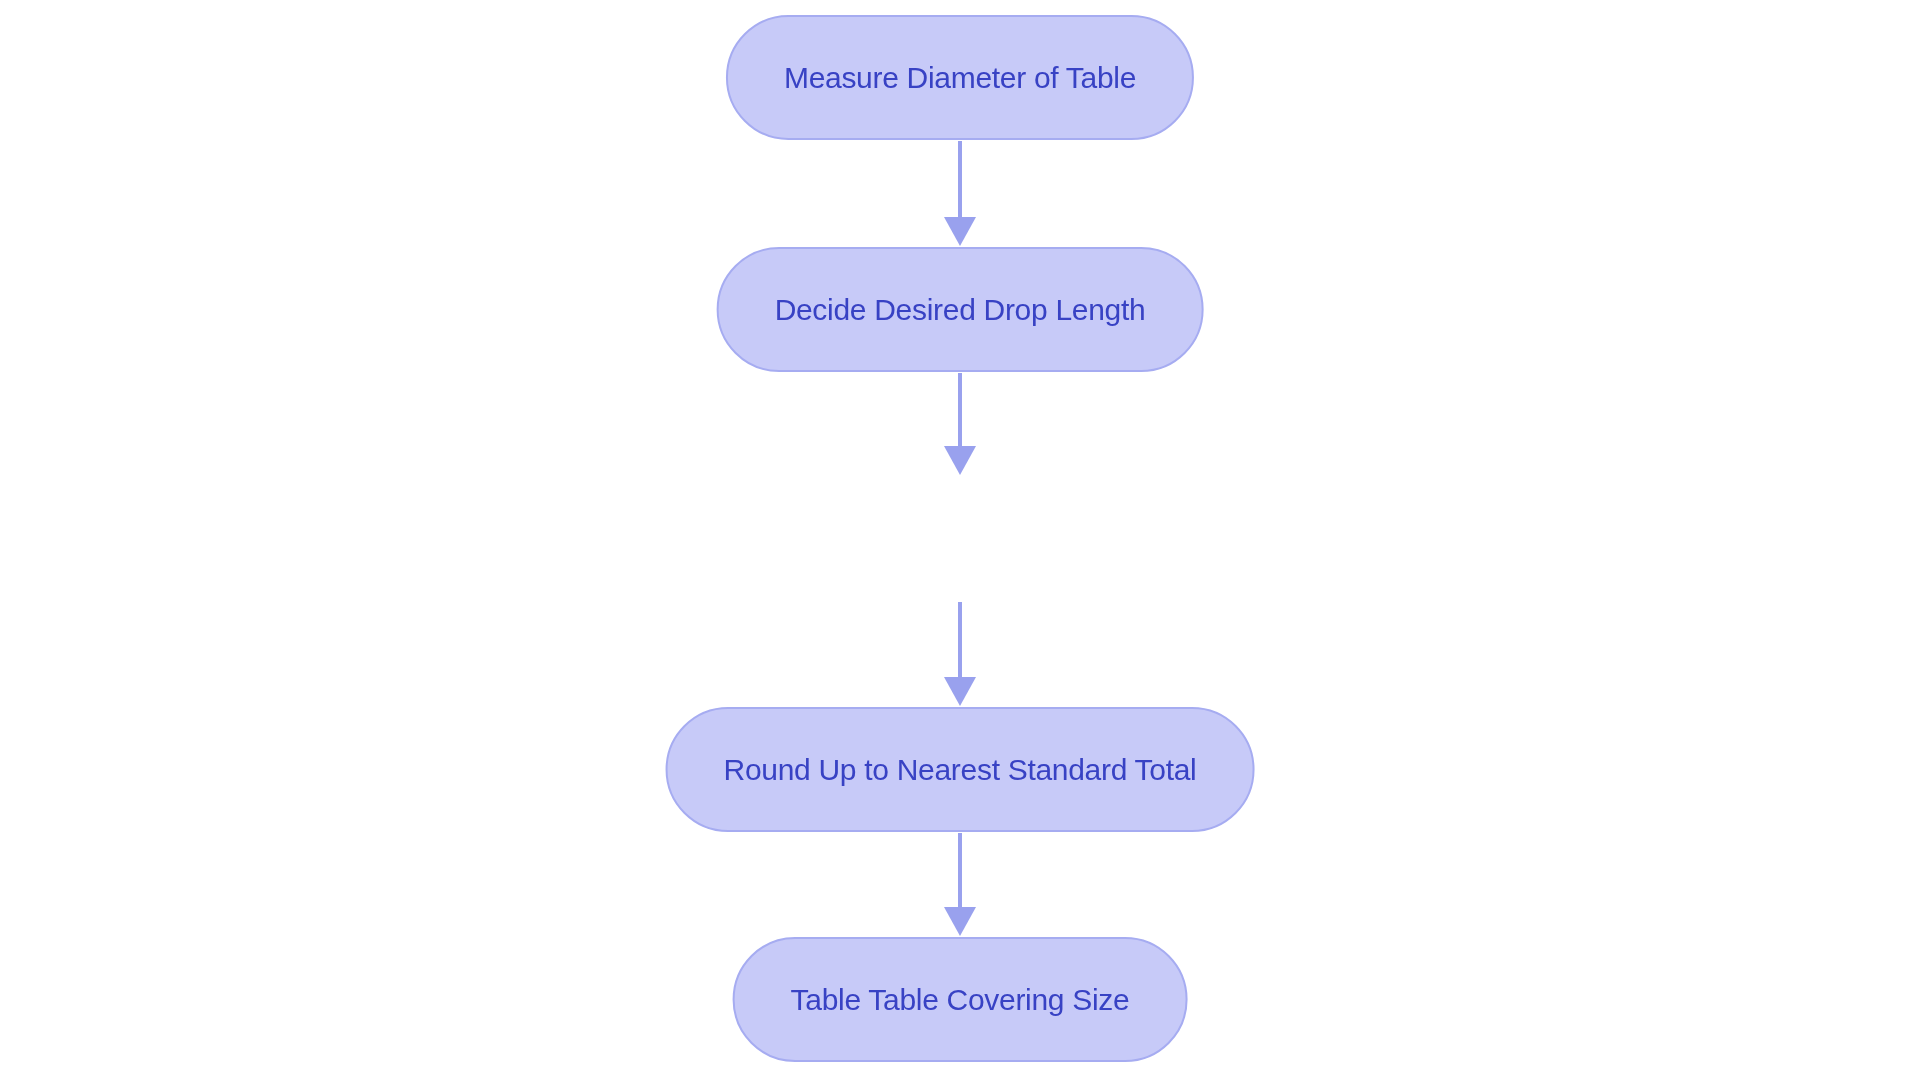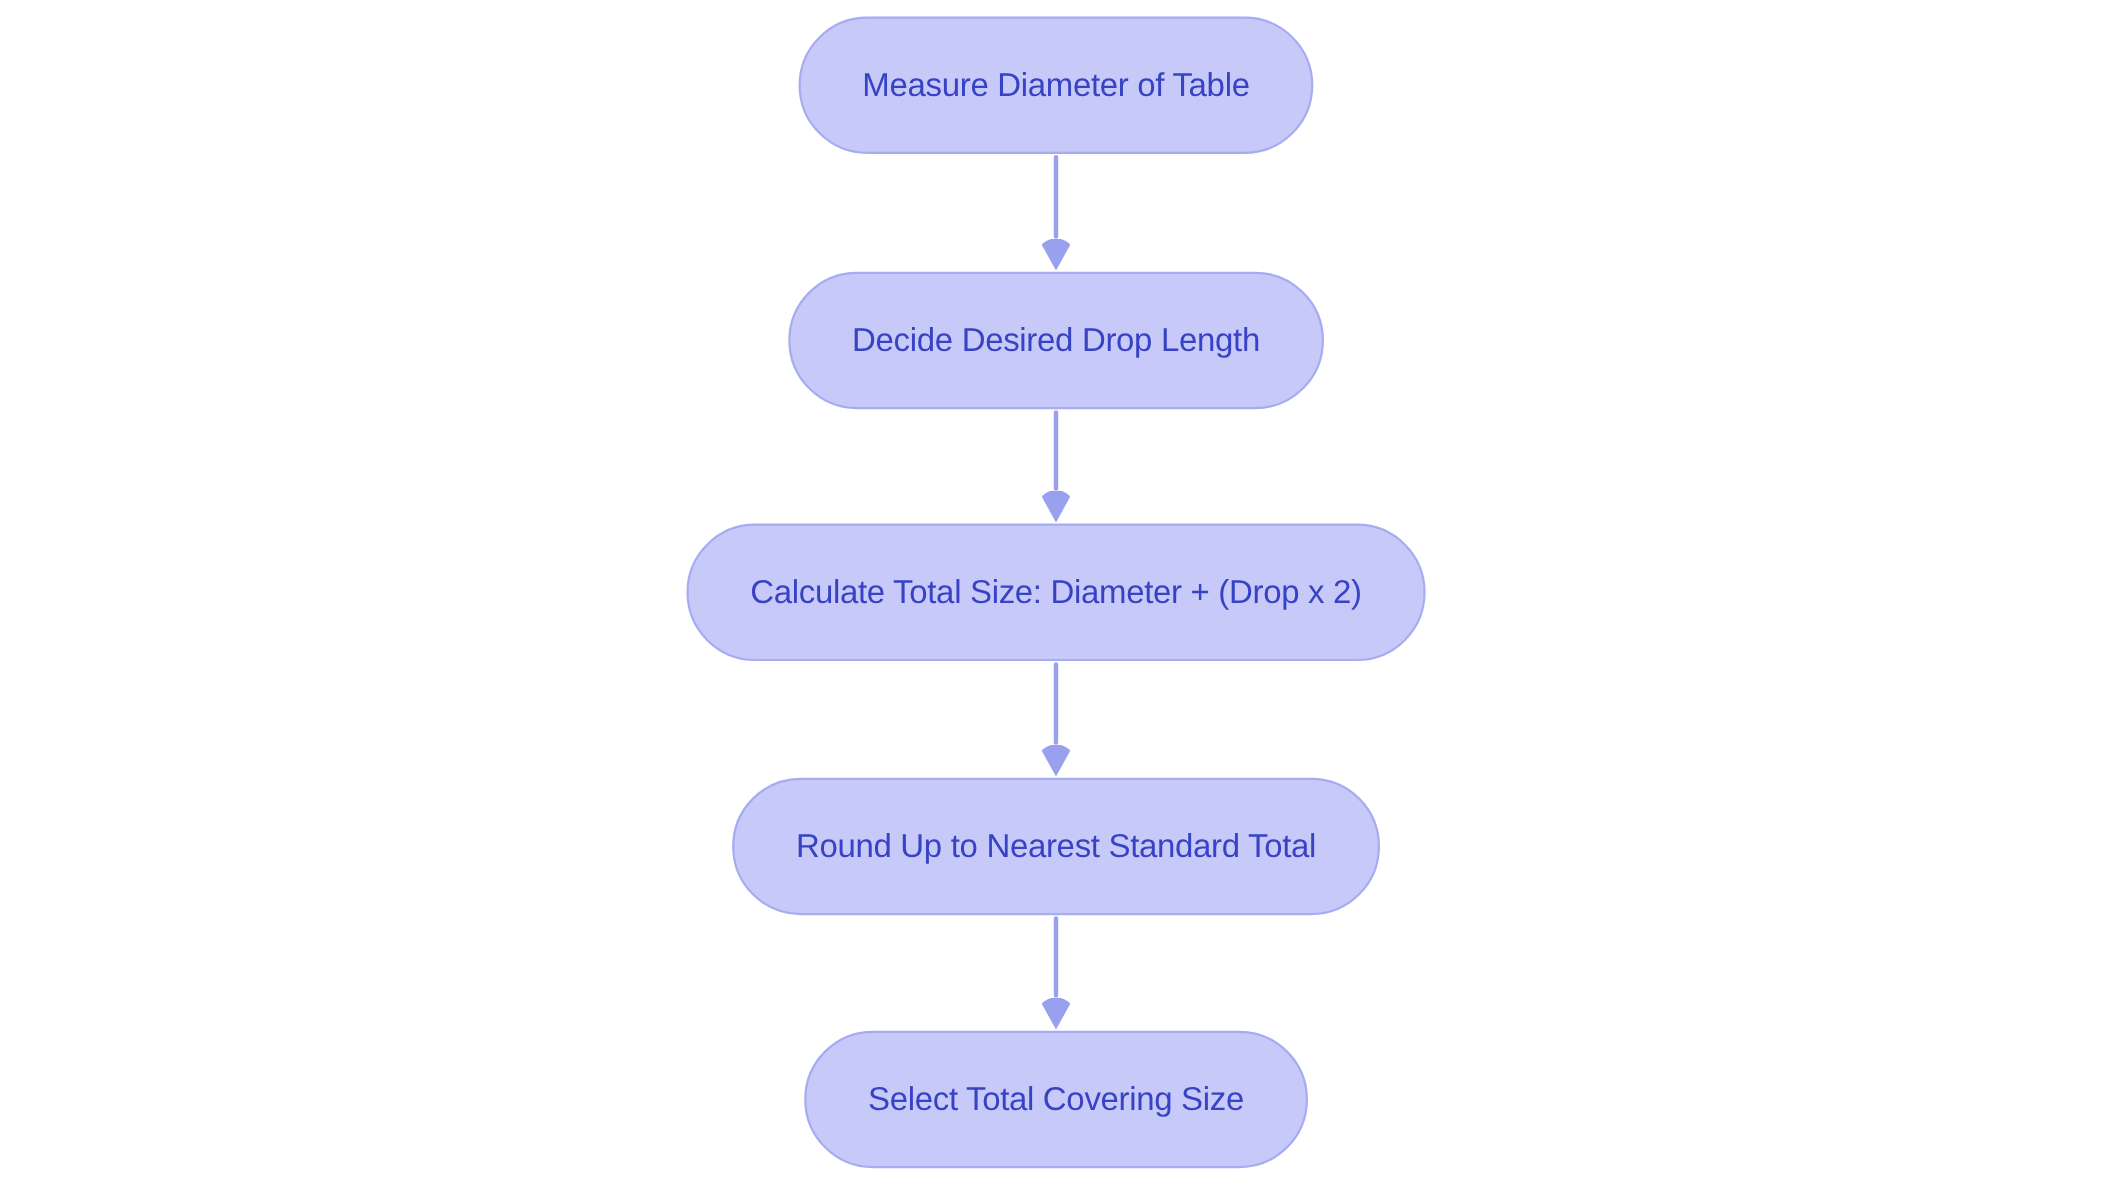--- a/index.html
+++ b/index.html
@@ -2,21 +2,21 @@
 <html style="--node-fill: #c7caf8; --node-border: #a6acf1; --node-text: #3842c4; --arrow: #99a1ee; --background: #ffffff;"><head>
 <meta charset="utf-8">
 <style>
   :root{
     --node-fill:#c7caf8;
     --node-border:#a6acf1;
     --node-text:#3842c4;
     --arrow:#99a1ee;
     --background:#ffffff;
   }
-  *{box-sizing:border-box;margin:0;padding:0;border-radius:29px;}
+  *{box-sizing:border-box;margin:0;padding:0;}
   html,body{background:var(--background);}
   body{font-family:"Liberation Sans","DejaVu Sans",sans-serif;}
   .canvas{
     position:relative;
     width:1920px;
     height:1083px;
     background:var(--background);
     overflow:hidden;
   }
   .node{
@@ -85,35 +85,32 @@
 
   <div class="node n2">
     <span class="label">Decide Desired Drop Length</span>
   </div>
 
   <div class="arrow a2">
     <div class="line"></div>
     <div class="head"></div>
   </div>
 
-  <div class="node n3">
-    <span class="label">Calculate Total Size: Diameter + (Drop x 2)</span>
-  </div>
 
   <div class="arrow a3">
     <div class="line"></div>
     <div class="head"></div>
   </div>
 
   <div class="node n4">
     <span class="label">Round Up to Nearest Standard Total</span>
   </div>
 
   <div class="arrow a4">
     <div class="line"></div>
     <div class="head"></div>
   </div>
 
   <div class="node n5">
-    <span class="label">Select Total Covering Size</span>
+    <span class="label">Table Table Covering Size</span>
   </div>
 
 </div>
 
 </body></html>

